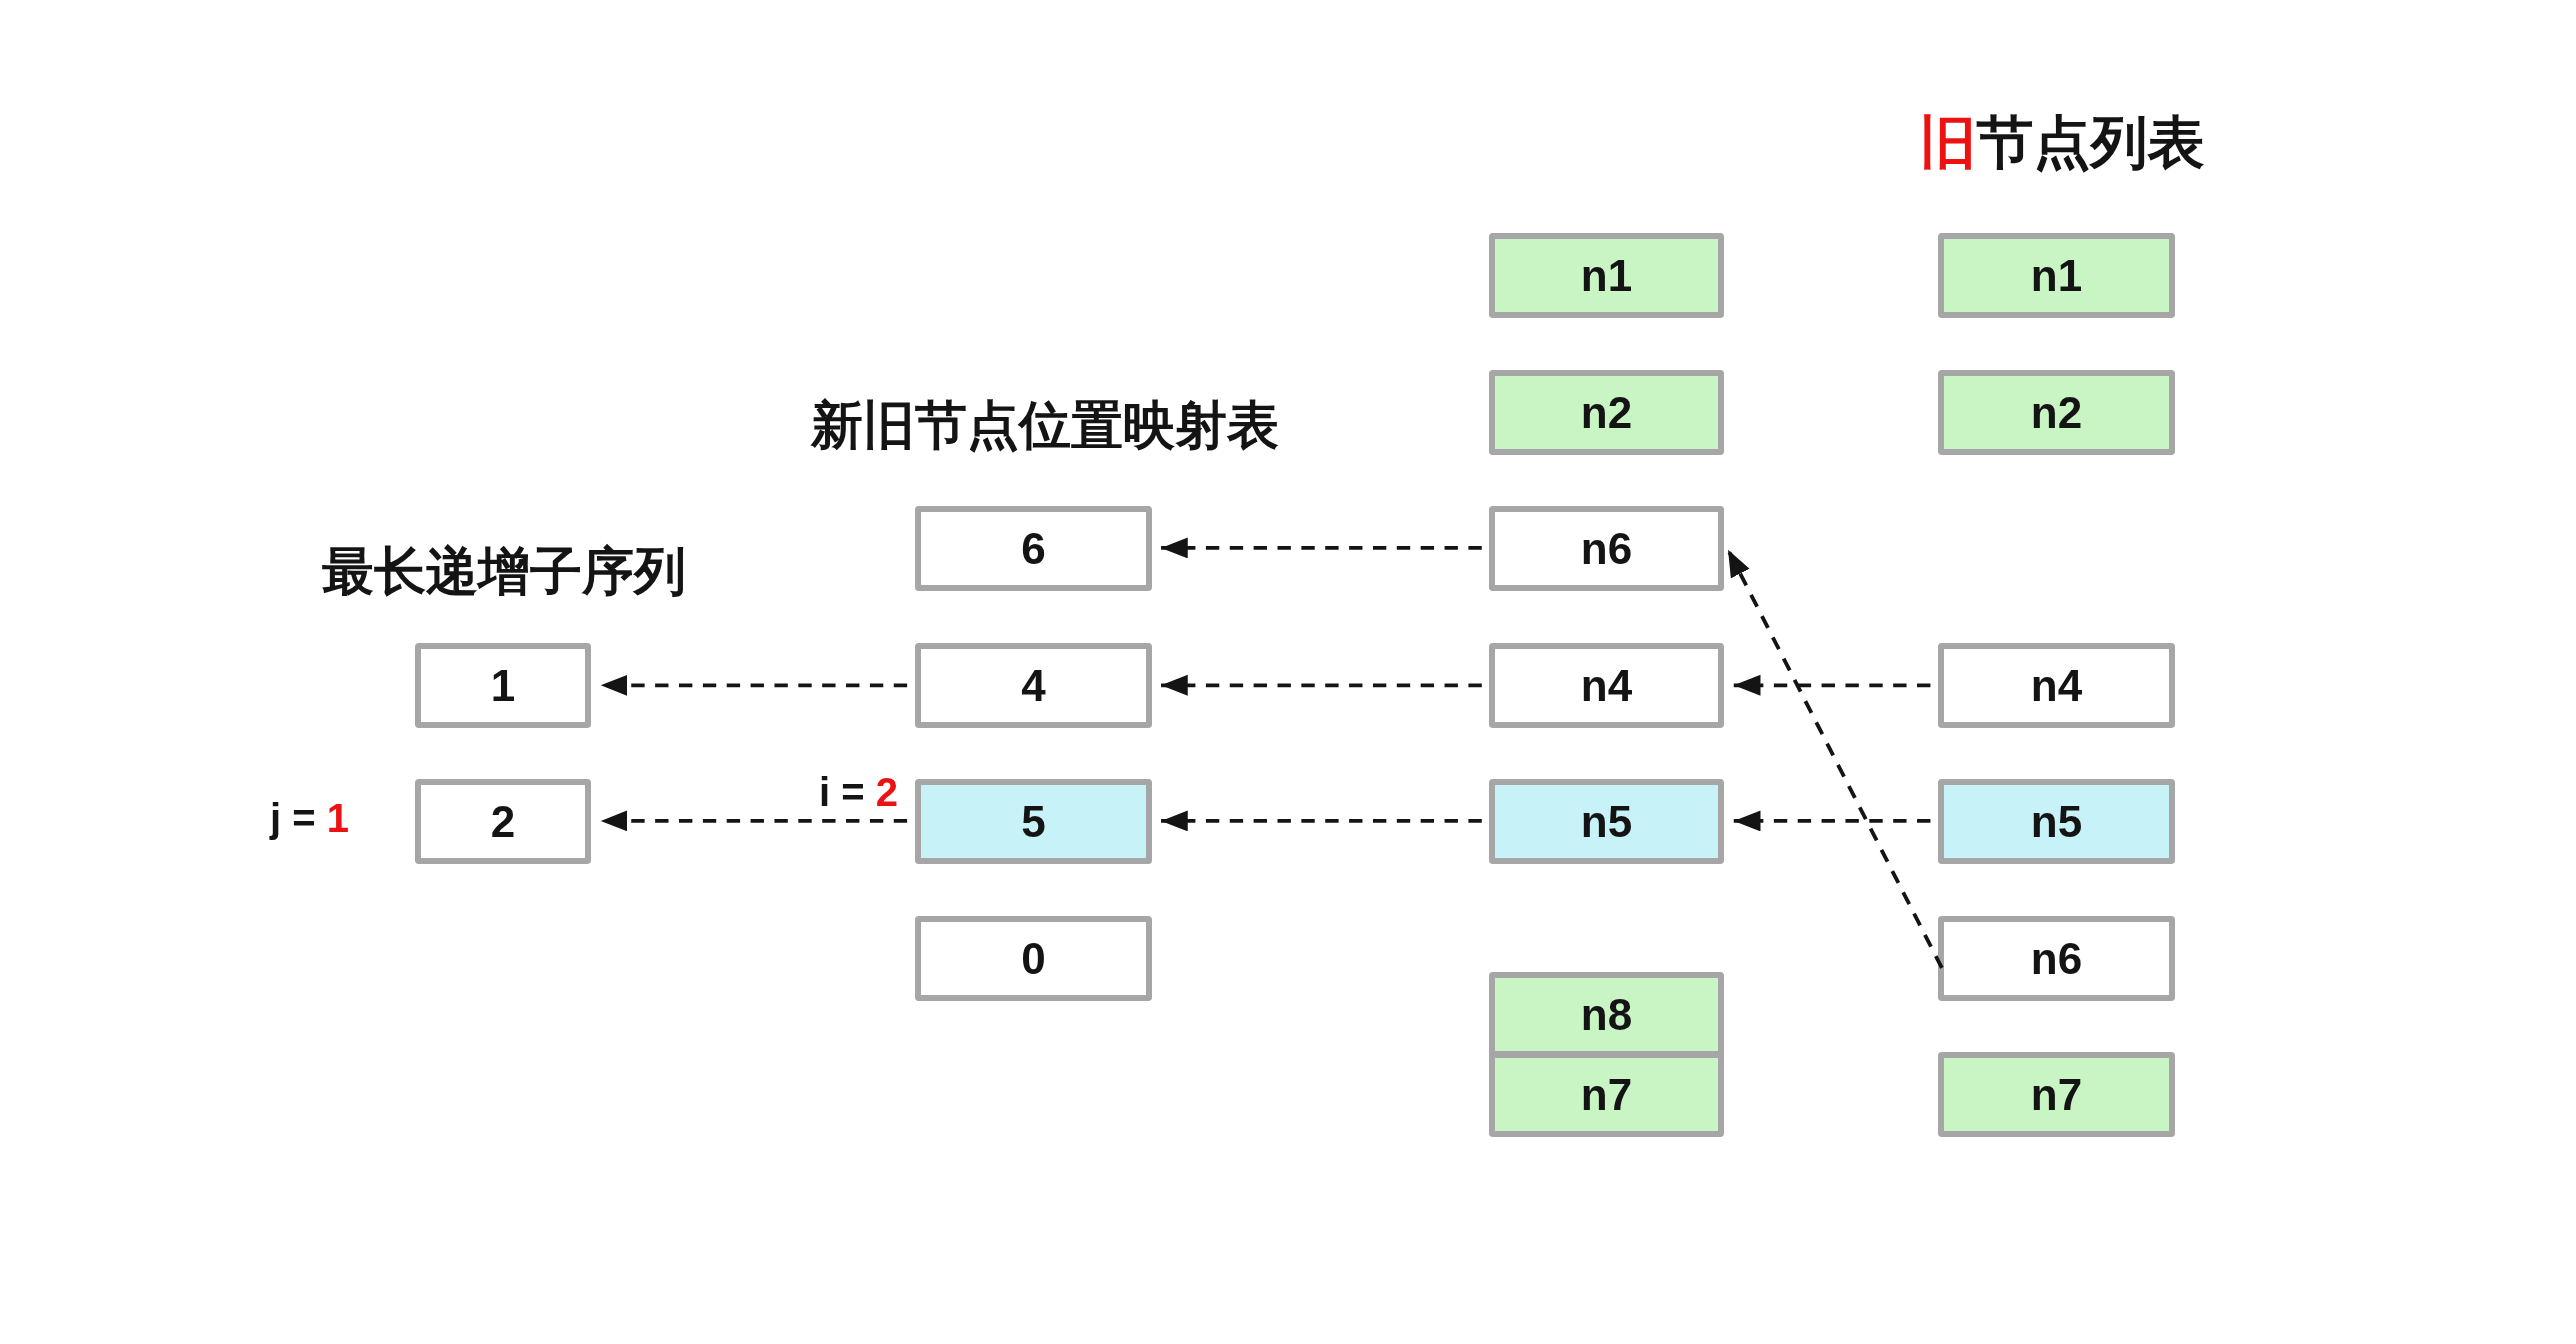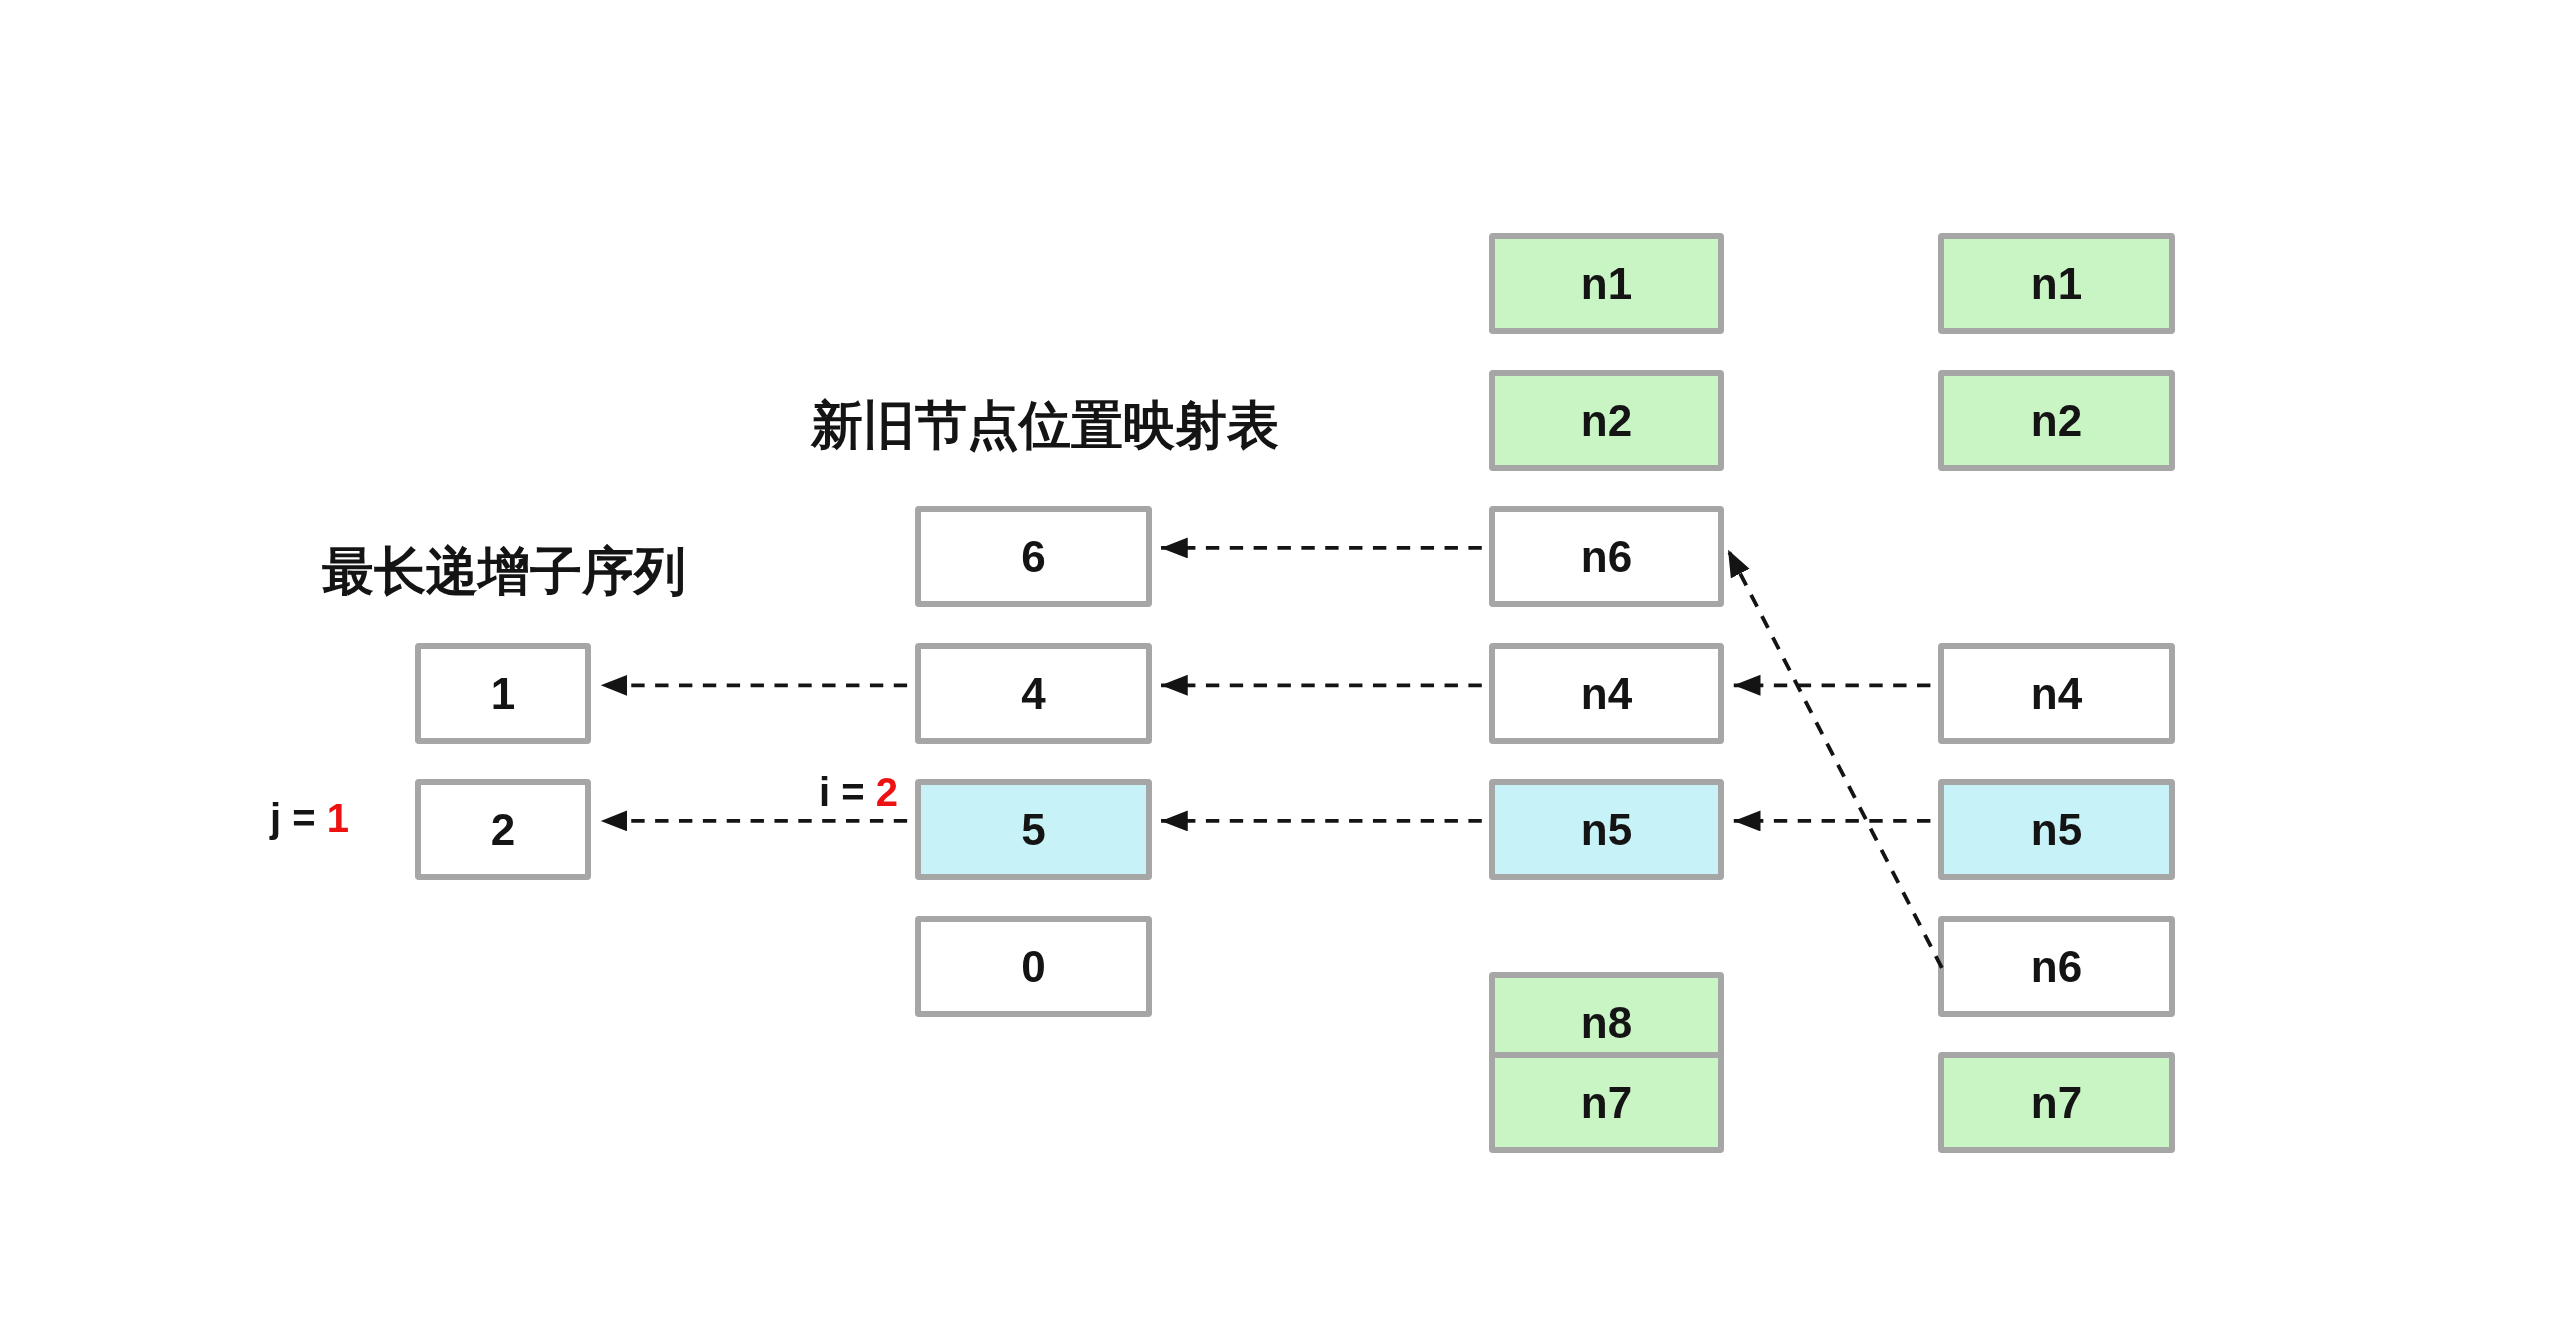--- a/index.html
+++ b/index.html
@@ -2,21 +2,21 @@
 <html><head>
 <meta charset="utf-8">
 <style>
   html,body{margin:0;padding:0;background:#ffffff;}
   .canvas{
     position:relative;width:2576px;height:1344px;background:#ffffff;overflow:hidden;
     font-family:"Liberation Sans","DejaVu Sans",sans-serif;
     --green:#c9f5c4;--cyan:#c7f2f8;--border:#a6a6a6;--red:#ee1111;--ink:#141414;--wm:#b3b3b3;
   }
   .node{
-    position:absolute;height:101px;box-sizing:border-box;background:#ffffff;
+    position:absolute;height:85px;box-sizing:border-box;background:#ffffff;
     border:6.7px solid var(--border);border-radius:3.8px;
     display:flex;align-items:center;justify-content:center;
     font-size:44px;font-weight:bold;color:var(--ink);
   }
   .fill-green{background:var(--green);}
   .fill-cyan{background:var(--cyan);}
   .fill-white{background:#ffffff;}
   .title{
     position:absolute;transform:translateX(-50%);white-space:nowrap;
     font-size:57px;font-weight:bold;color:var(--ink);
@@ -36,20 +36,23 @@
     position:absolute;white-space:nowrap;
     font-size:80px;font-weight:bold;color:var(--wm);letter-spacing:7.6px;
   }
 </style>
 </head>
 <body>
 
 <div class="canvas" style="--green: #c9f5c4; --cyan: #c7f2f8; --border: #a6a6a6; --red: #ee1111; --ink: #141414; --wm: #b3b3b3;">
 
 
+  <div class="title" style="left:2062px;top:105px">
+    <span class="hl">旧</span><span>节点列表</span>
+  </div>
 
   <div class="subtitle" style="left:1045px;top:391px">新旧节点位置映射表</div>
 
   <div class="subtitle" style="left:504px;top:537px">最长递增子序列</div>
 
   <div class="pointer" style="left:270px;top:796px">
     <span>j = </span><span class="val">1</span>
   </div>
 
   <div class="pointer" style="left:819px;top:770px">

